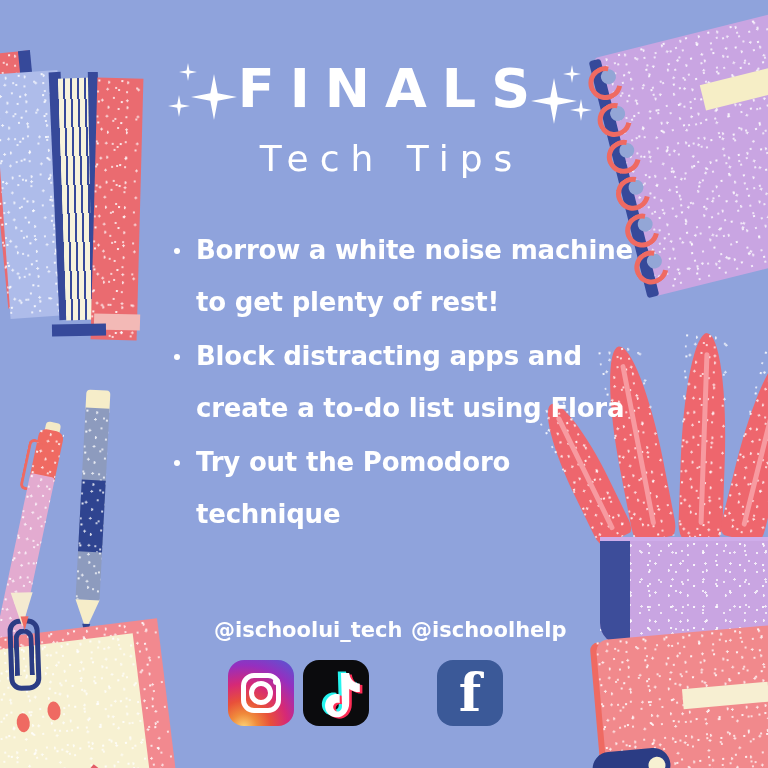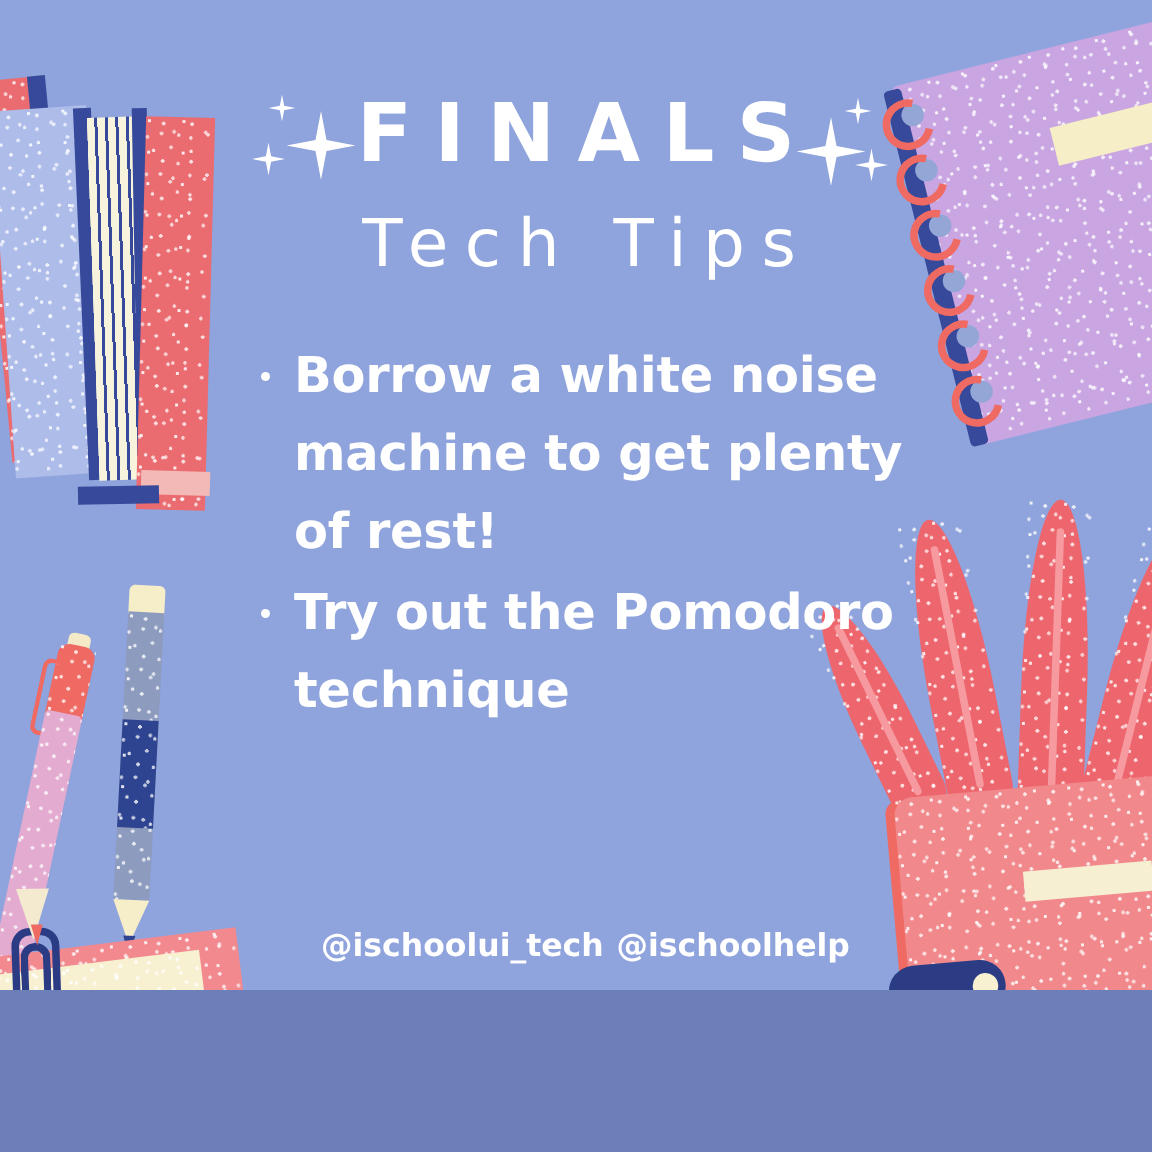--- a/index.html
+++ b/index.html
@@ -3,21 +3,21 @@
 <meta charset="utf-8">
 <style>
   html, body {
     margin: 0;
     padding: 0;
     background: #6d7fb8;
   }
   #poster {
     position: relative;
     width: 768px;
-    height: 660px;
+    height: 768px;
     overflow: hidden;
     background: #8fa3dc;
     font-family: "Liberation Sans", sans-serif;
     -webkit-font-smoothing: antialiased;
   }
 
   
   .deco { position: absolute; }
 
   
@@ -253,36 +253,36 @@
     font-weight: 700;
     letter-spacing: 15px;
     text-indent: 15px;
     line-height: 1;
     font-family: "DejaVu Sans", sans-serif;
   }
   #subhead {
     position: absolute; left: 4px; right: 0; top: 141px;
     text-align: center;
     color: #ffffff;
-    font-size: 44px;
+    font-size: 36px;
     font-weight: 400;
     letter-spacing: 11px;
     text-indent: 11px;
     line-height: 1;
     font-family: "DejaVu Sans", sans-serif;
   }
 
   #tips {
     position: absolute; left: 172px; top: 224px; width: 470px;
     margin: 0; padding: 0; list-style: none;
   }
   #tips li {
     position: relative;
     color: #ffffff;
-    font-size: 33px;
+    font-size: 26px;
     font-weight: 700;
     line-height: 52px;
     padding-left: 24px;
     margin: 0 0 2px 0;
     font-family: "DejaVu Sans", sans-serif;
     letter-spacing: -0.2px;
   }
   #tips li::before {
     content: "";
     position: absolute; left: 2px; top: 24px;
@@ -459,20 +459,21 @@
     <div class="spark" style="left:531px; top:78px; width:46px; height:46px;"></div>
     <div class="spark" style="left:563px; top:65px; width:18px; height:18px;"></div>
     <div class="spark" style="left:570px; top:99px; width:22px; height:22px;"></div>
   </div>
 
   <div id="headline">FINALS</div>
   <div id="subhead">Tech Tips</div>
 
   <ul id="tips">
     <li>Borrow a white noise machine to get plenty of rest!</li>
+    <li>Block distracting apps and create a to-do list using Flora</li>
     <li>Try out the Pomodoro technique</li>
   </ul>
 
   <div id="social">
     <div class="handles">
       <div class="handle" id="handle-right">@ischoolhelp</div>
       <div class="handle" id="handle-left">@ischoolui_tech</div>
     </div>
     <div class="icons">
 

